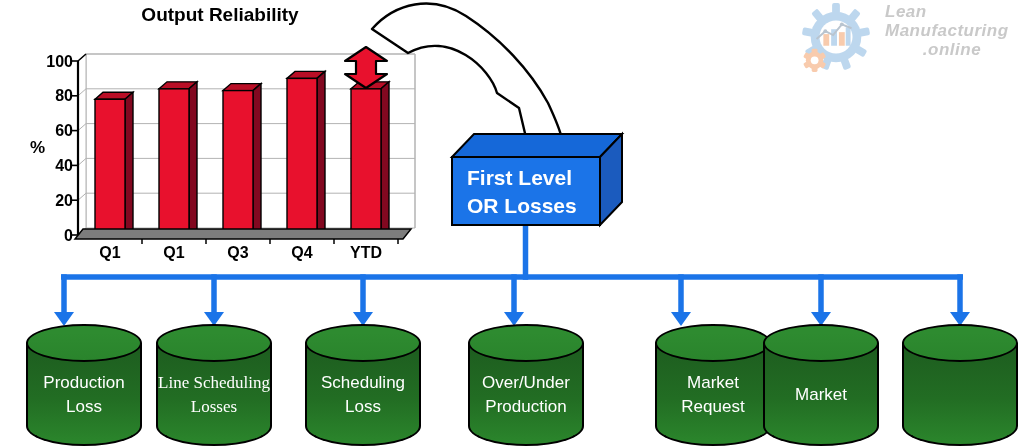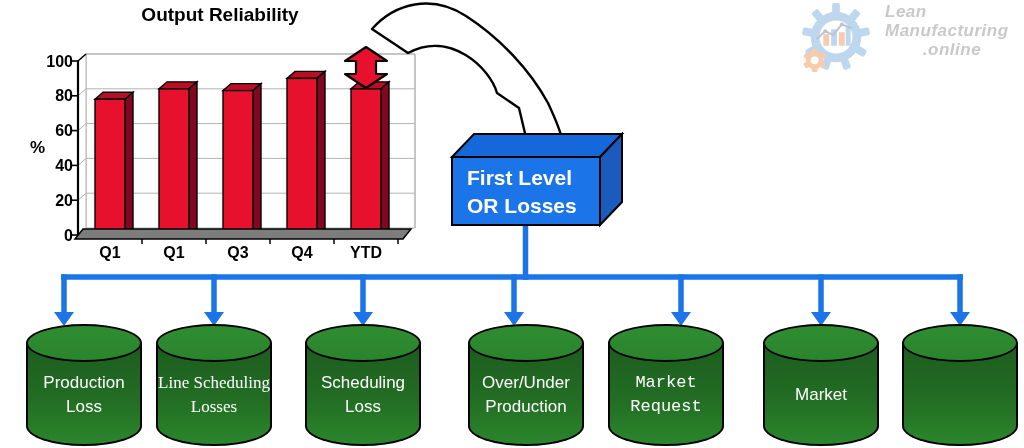--- a/index.html
+++ b/index.html
@@ -155,21 +155,21 @@
       <div class="cyl" style="left: 305px;">
         <div class="cyl-body"></div>
         <div class="cyl-top"></div>
         <div class="cyl-label">Scheduling Loss</div>
       </div>
       <div class="cyl" style="left: 456px; margin-left: 12px;">
         <div class="cyl-body"></div>
         <div class="cyl-top"></div>
         <div class="cyl-label">Over/Under Production</div>
       </div>
-      <div class="cyl" style="left: 608px; font-family: Liberation Mono, monospace;">
+      <div class="cyl" style="left: 655px;">
         <div class="cyl-body"></div>
         <div class="cyl-top"></div>
         <div class="cyl-label">Market Request</div>
       </div>
       <div class="cyl" style="left: 763px;">
         <div class="cyl-body"></div>
         <div class="cyl-top"></div>
         <div class="cyl-label">Market</div>
       </div>
       <div class="cyl" style="left: 902px;">

